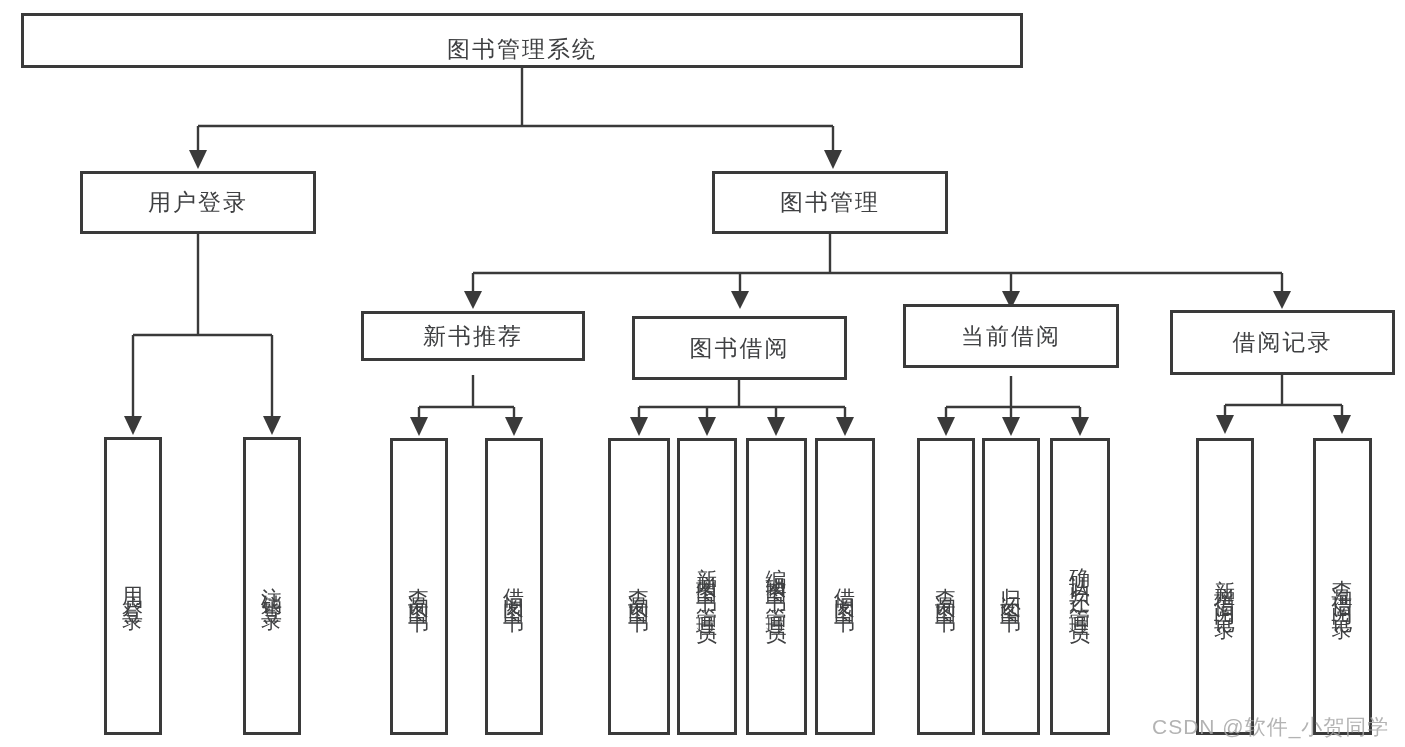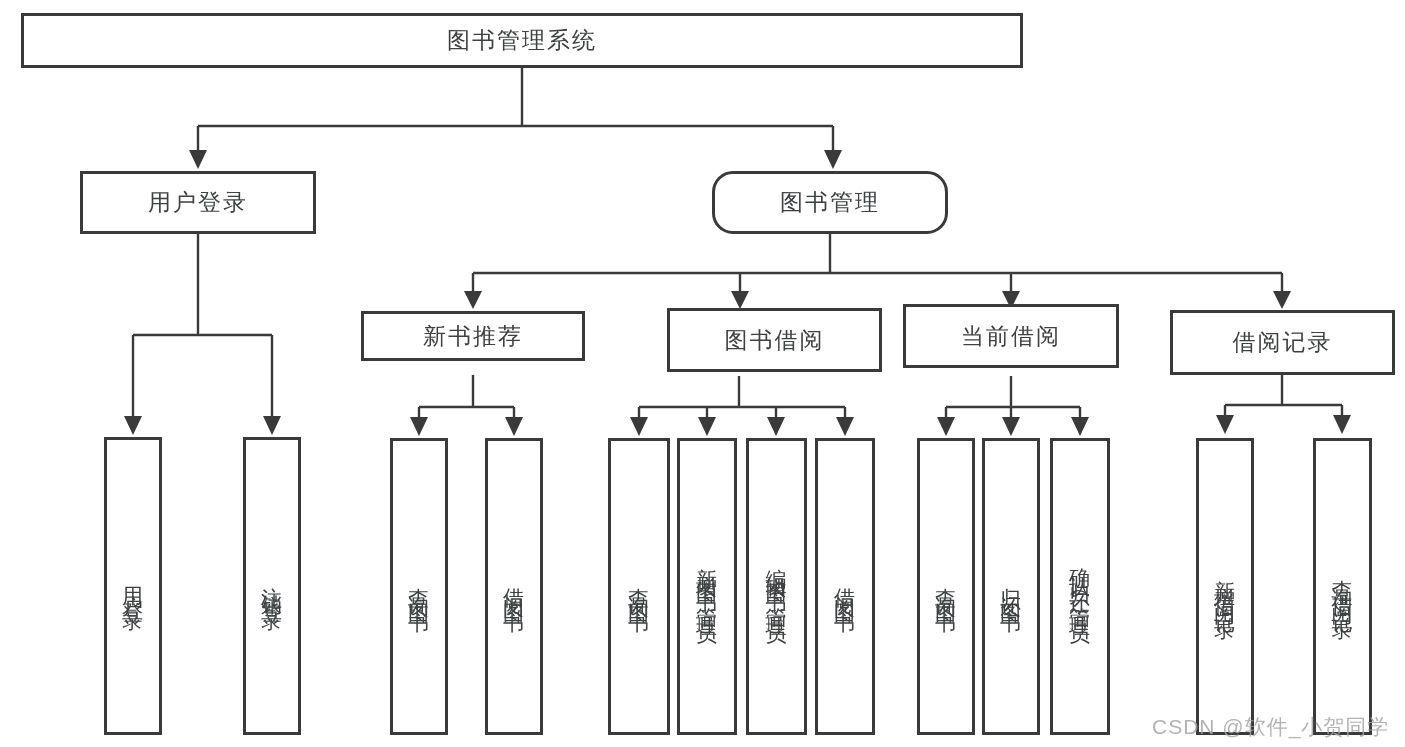--- a/index.html
+++ b/index.html
@@ -105,35 +105,35 @@
       <polygon points="767,417 785,417 776,436"></polygon>
       <polygon points="836,417 854,417 845,436"></polygon>
       <polygon points="937,417 955,417 946,436"></polygon>
       <polygon points="1002,417 1020,417 1011,436"></polygon>
       <polygon points="1071,417 1089,417 1080,436"></polygon>
       <polygon points="1216,415 1234,415 1225,434"></polygon>
       <polygon points="1333,415 1351,415 1342,434"></polygon>
     </g>
   </svg>
 
-  <div class="hbox" style="left:21px; top:13px; width:1002px; height:55px;">
+  <div class="hbox" style="left:21px; top:13px; width:1002px; height:55px;align-items:flex-end;">
     <span>图书管理系统</span>
   </div>
 
   <div class="hbox" style="left:80px; top:171px; width:236px; height:63px;">
     <span>用户登录</span>
   </div>
-  <div class="hbox" style="left:712px; top:171px; width:236px; height:63px;border-radius:21px;">
+  <div class="hbox" style="left:712px; top:171px; width:236px; height:63px;">
     <span>图书管理</span>
   </div>
 
   <div class="hbox" style="left:361px; top:311px; width:224px; height:50px;">
     <span>新书推荐</span>
   </div>
-  <div class="hbox" style="left:632px; top:308px; width:215px; height:64px;margin-left:35px;">
+  <div class="hbox" style="left:632px; top:316px; width:215px; height:64px;">
     <span>图书借阅</span>
   </div>
   <div class="hbox" style="left:903px; top:304px; width:216px; height:64px;">
     <span>当前借阅</span>
   </div>
   <div class="hbox" style="left:1170px; top:310px; width:225px; height:65px;">
     <span>借阅记录</span>
   </div>
 
   <div class="vbox" style="left:104px; top:437px; width:58px; height:298px;">

